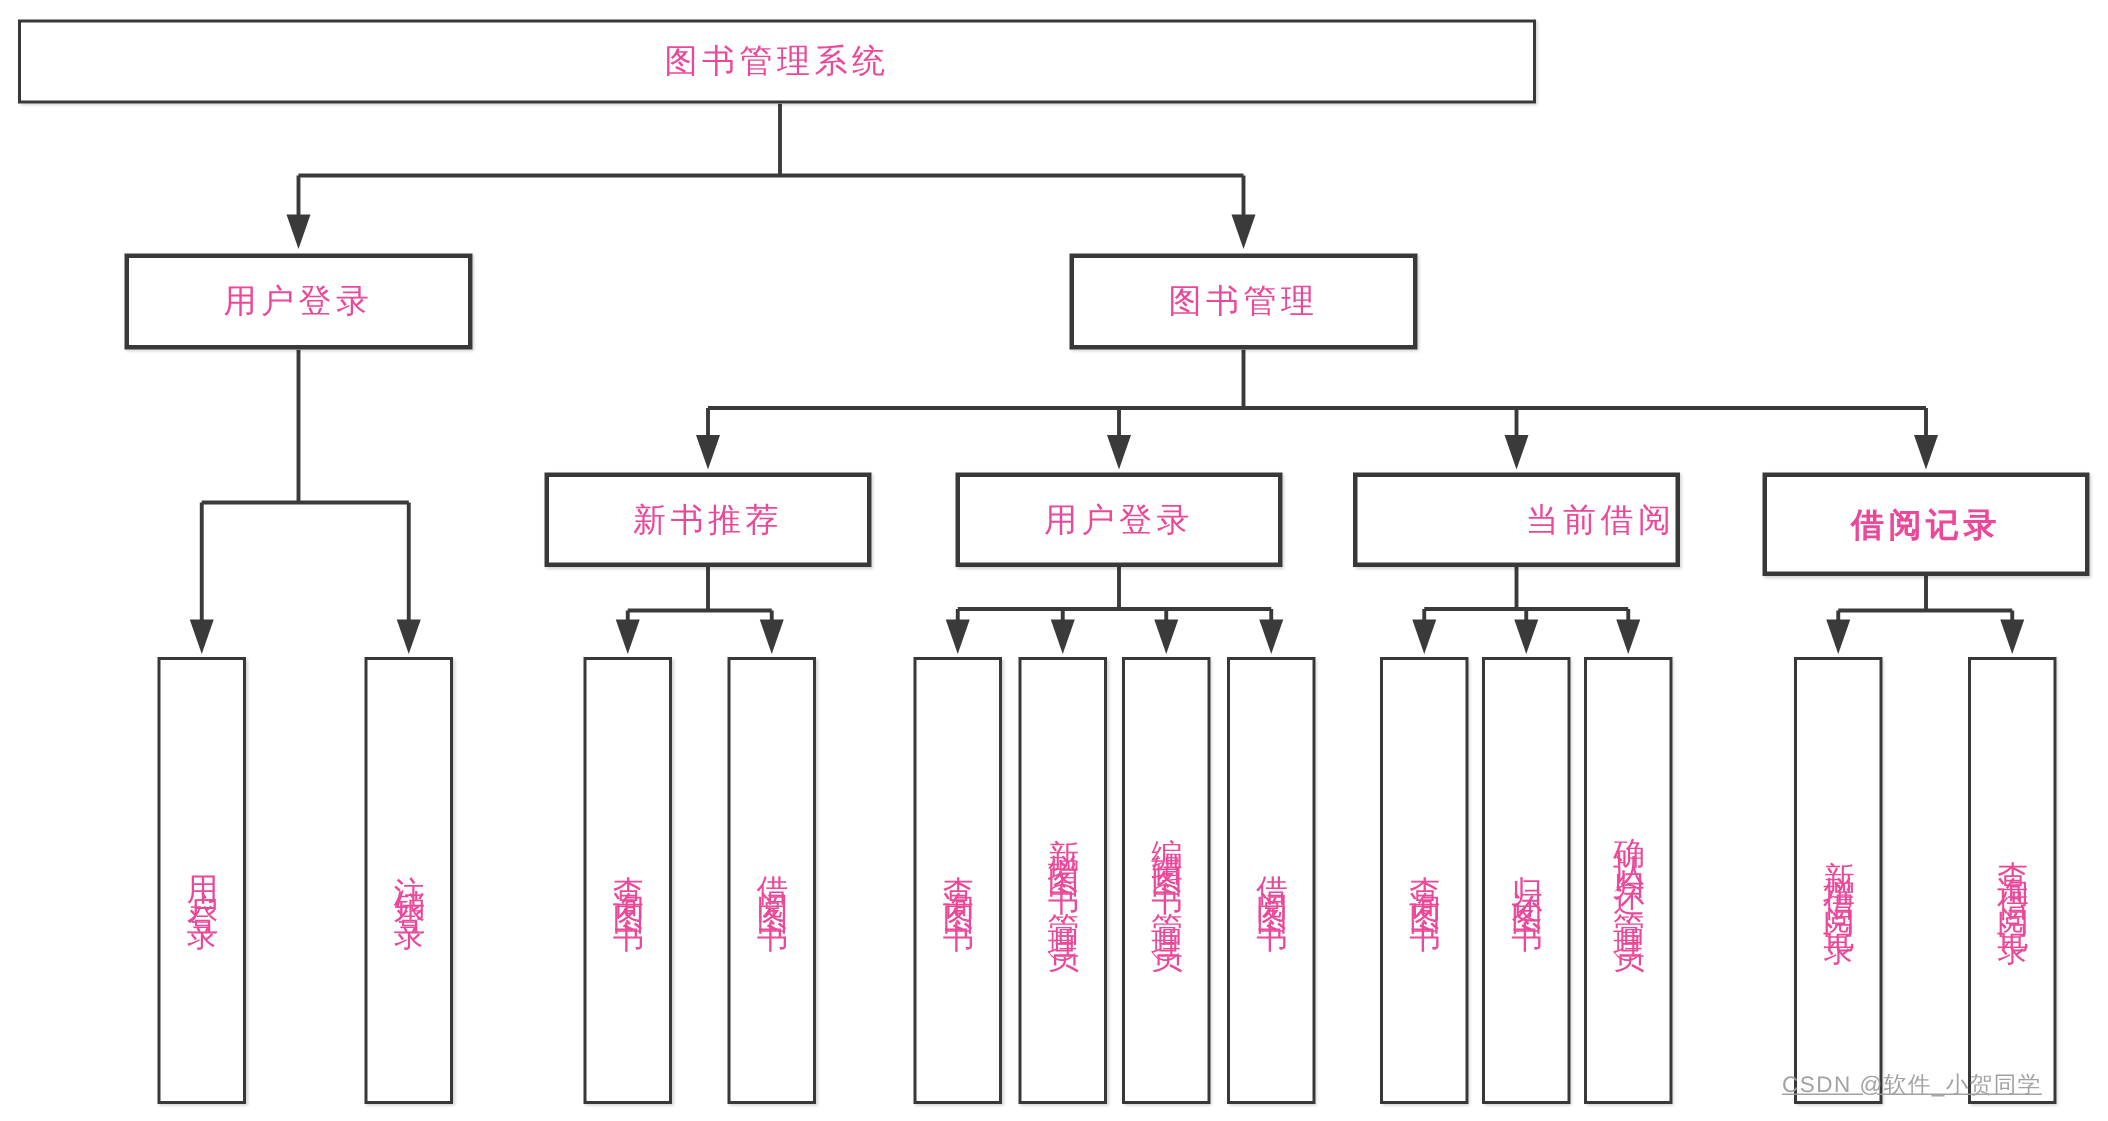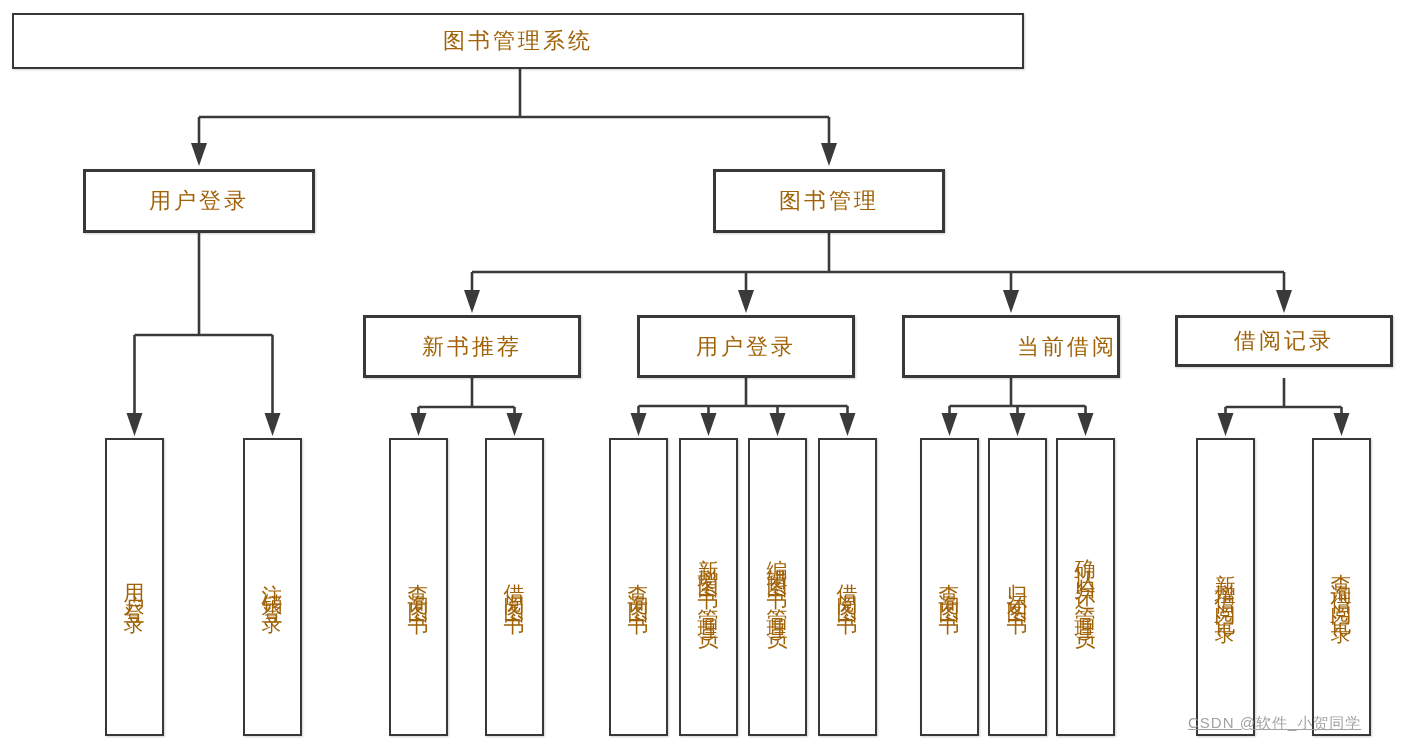--- a/index.html
+++ b/index.html
@@ -39,21 +39,21 @@
     border: 3px solid #383838;
     display: flex;
     align-items: center;
     justify-content: center;
     box-shadow: 1px 1px 2px rgba(0,0,0,0.18);
   }
   .node.root {
     border-width: 2px;
   }
   .node span {
-    color: #a16207;
+    color: #ec4899;
     font-size: 22px;
     letter-spacing: 3px;
     white-space: nowrap;
   }
   .node.leaf {
     border-width: 2.5px;
   }
   .node.leaf span {
     writing-mode: vertical-lr;
     text-orientation: mixed;
@@ -155,21 +155,21 @@
 
   <div class="node" style="left:713px; top:169px; width:232px; height:64px;">
     <span>图书管理</span>
   </div>
   <div class="node" style="left:637px; top:315px; width:218px; height:63px;">
     <span>用户登录</span>
   </div>
   <div class="node" style="left:902px; top:315px; width:218px; height:63px;justify-content:flex-end;">
     <span>当前借阅</span>
   </div>
-  <div class="node" style="left:1175px; top:315px; width:218px; height:52px;">
+  <div class="node" style="left:1175px; top:315px; width:218px; height:69px;font-weight:bold;">
     <span>借阅记录</span>
   </div>
 
   <div class="node leaf" style="left:105px; top:438px; width:59px; height:298px;">
     <span>用户登录</span>
   </div>
   <div class="node leaf" style="left:243px; top:438px; width:59px; height:298px;">
     <span>注销登录</span>
   </div>
 

